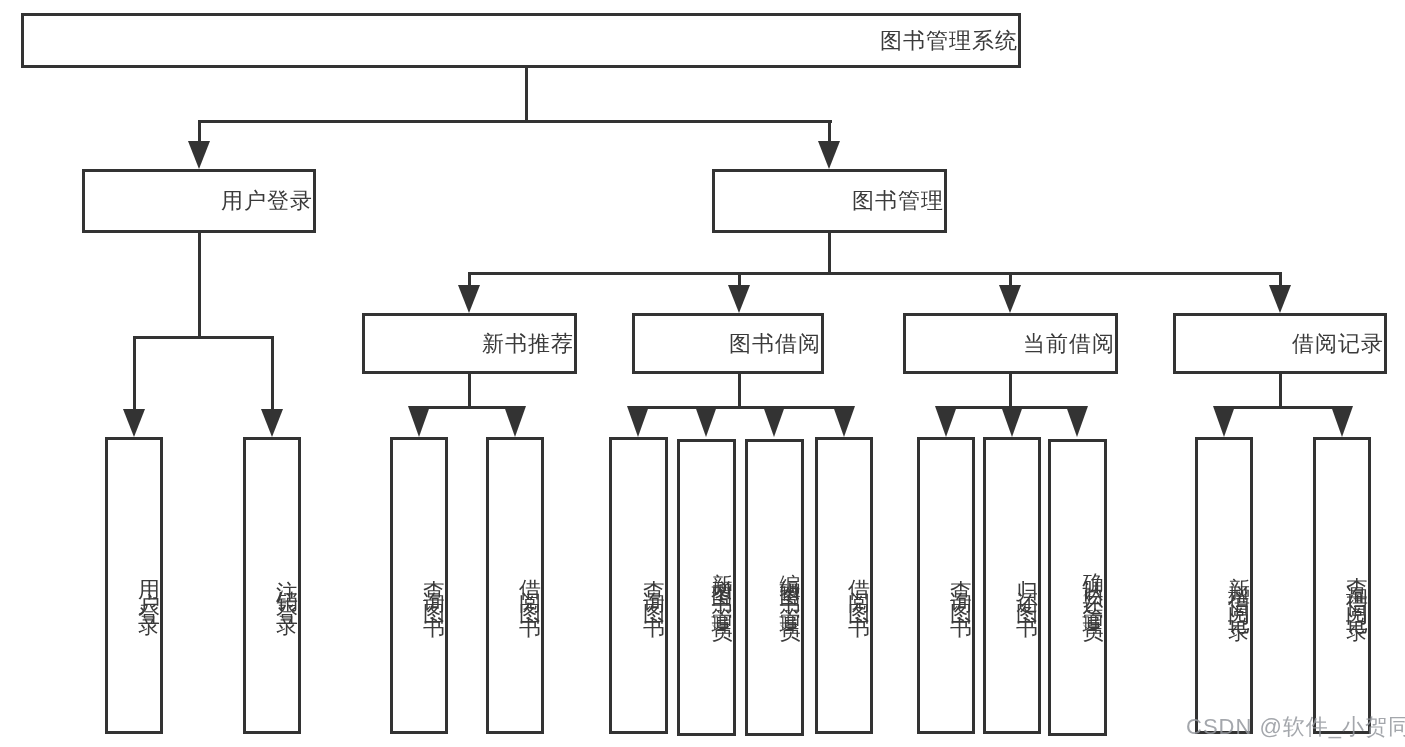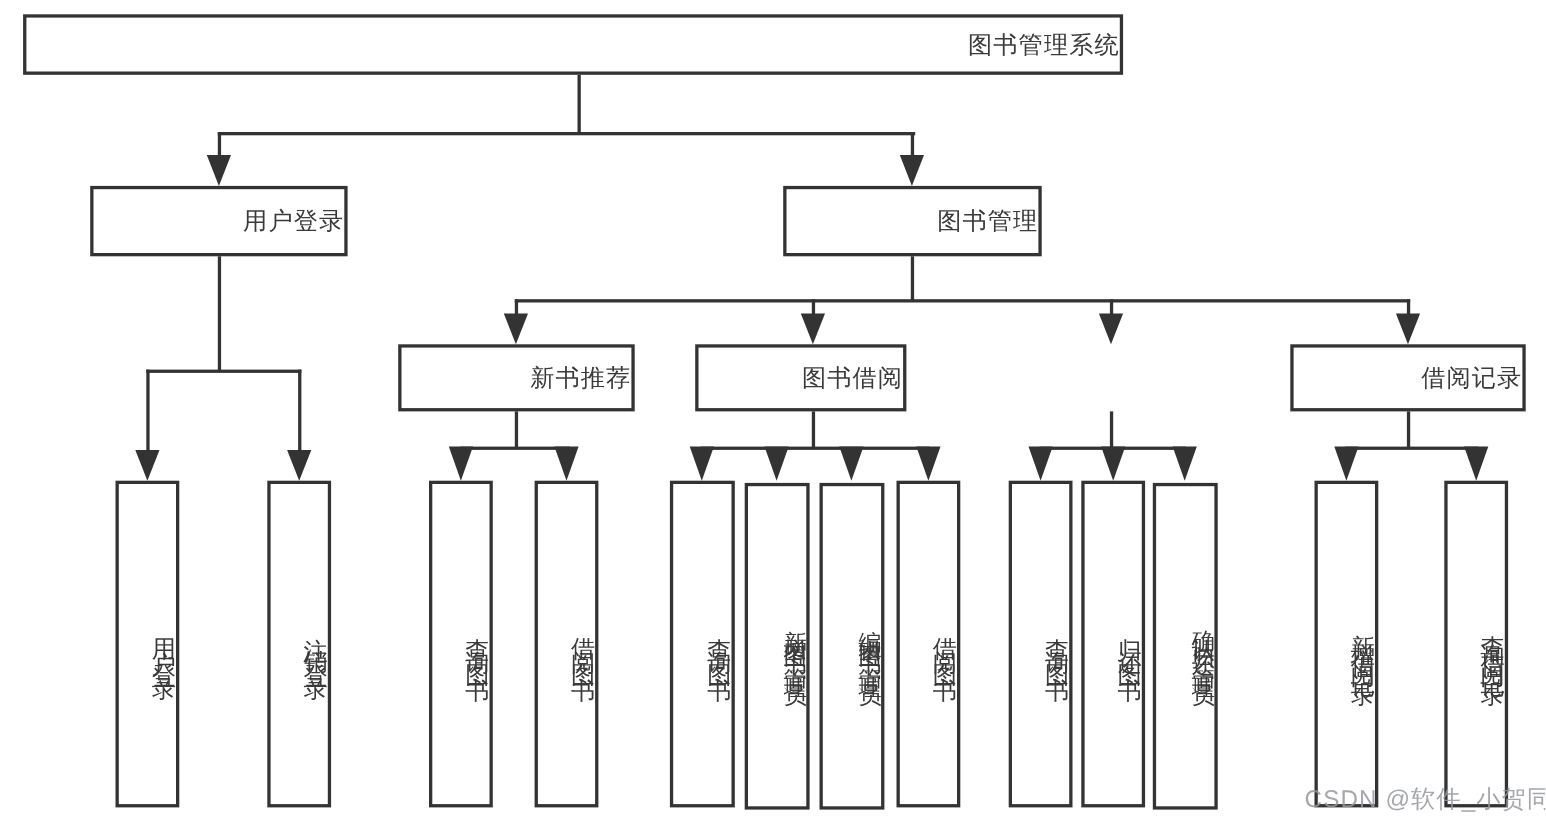--- a/index.html
+++ b/index.html
@@ -74,20 +74,23 @@
   </div>
 
   <div class="box h" style="left:362px;top:313px;width:215px;height:61px;">
     <span>新书推荐</span>
   </div>
 
   <div class="box h" style="left:632px;top:313px;width:192px;height:61px;">
     <span>图书借阅</span>
   </div>
 
+  <div class="box h" style="left:903px;top:313px;width:215px;height:61px;">
+    <span>当前借阅</span>
+  </div>
 
   <div class="box h" style="left:1173px;top:313px;width:214px;height:61px;">
     <span>借阅记录</span>
   </div>
 
   <div class="box v" style="left:105px;top:437px;width:58px;height:297px;">
     <span class="ls-4">用户登录</span>
   </div>
   <div class="box v" style="left:243px;top:437px;width:58px;height:297px;">
     <span class="ls-4">注销登录</span>

